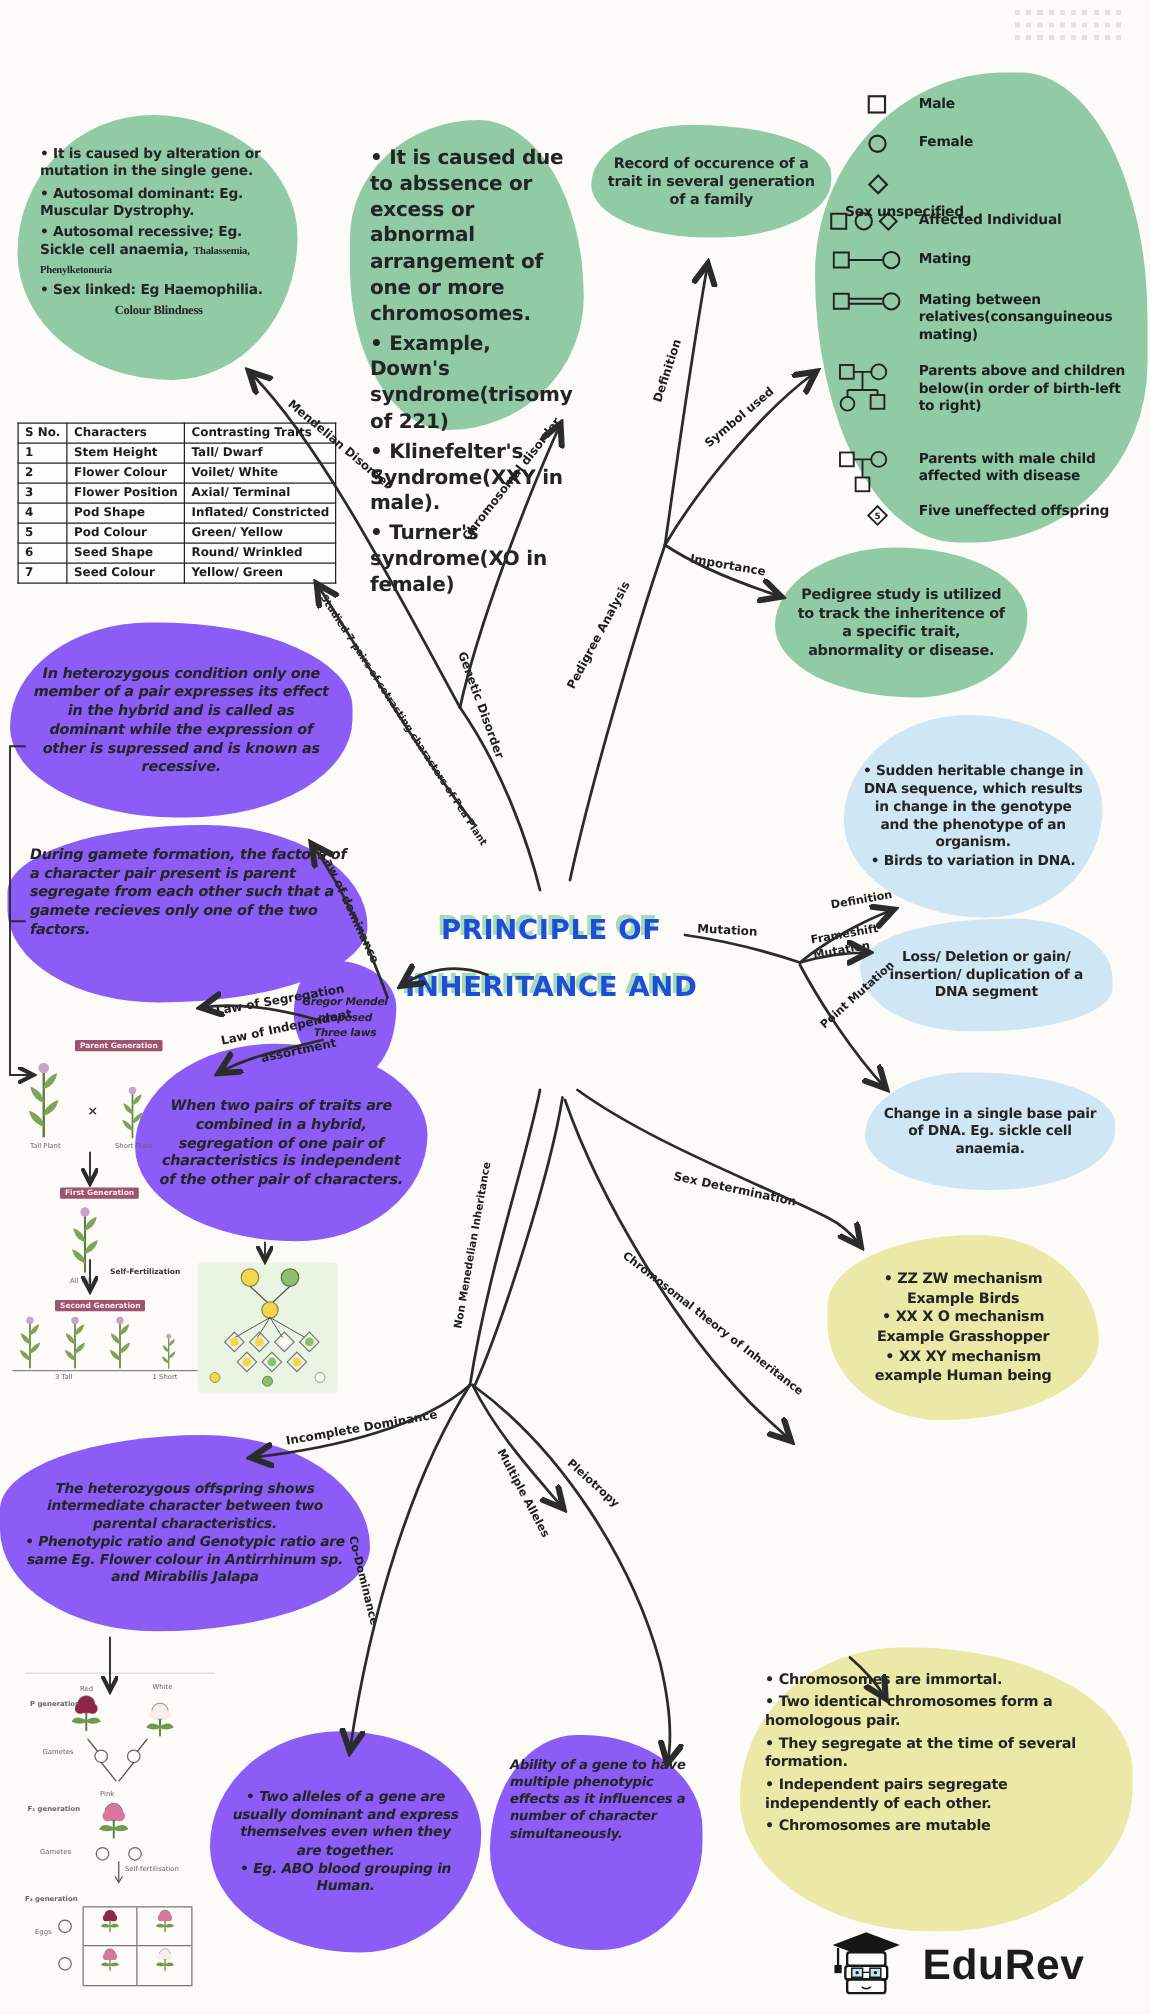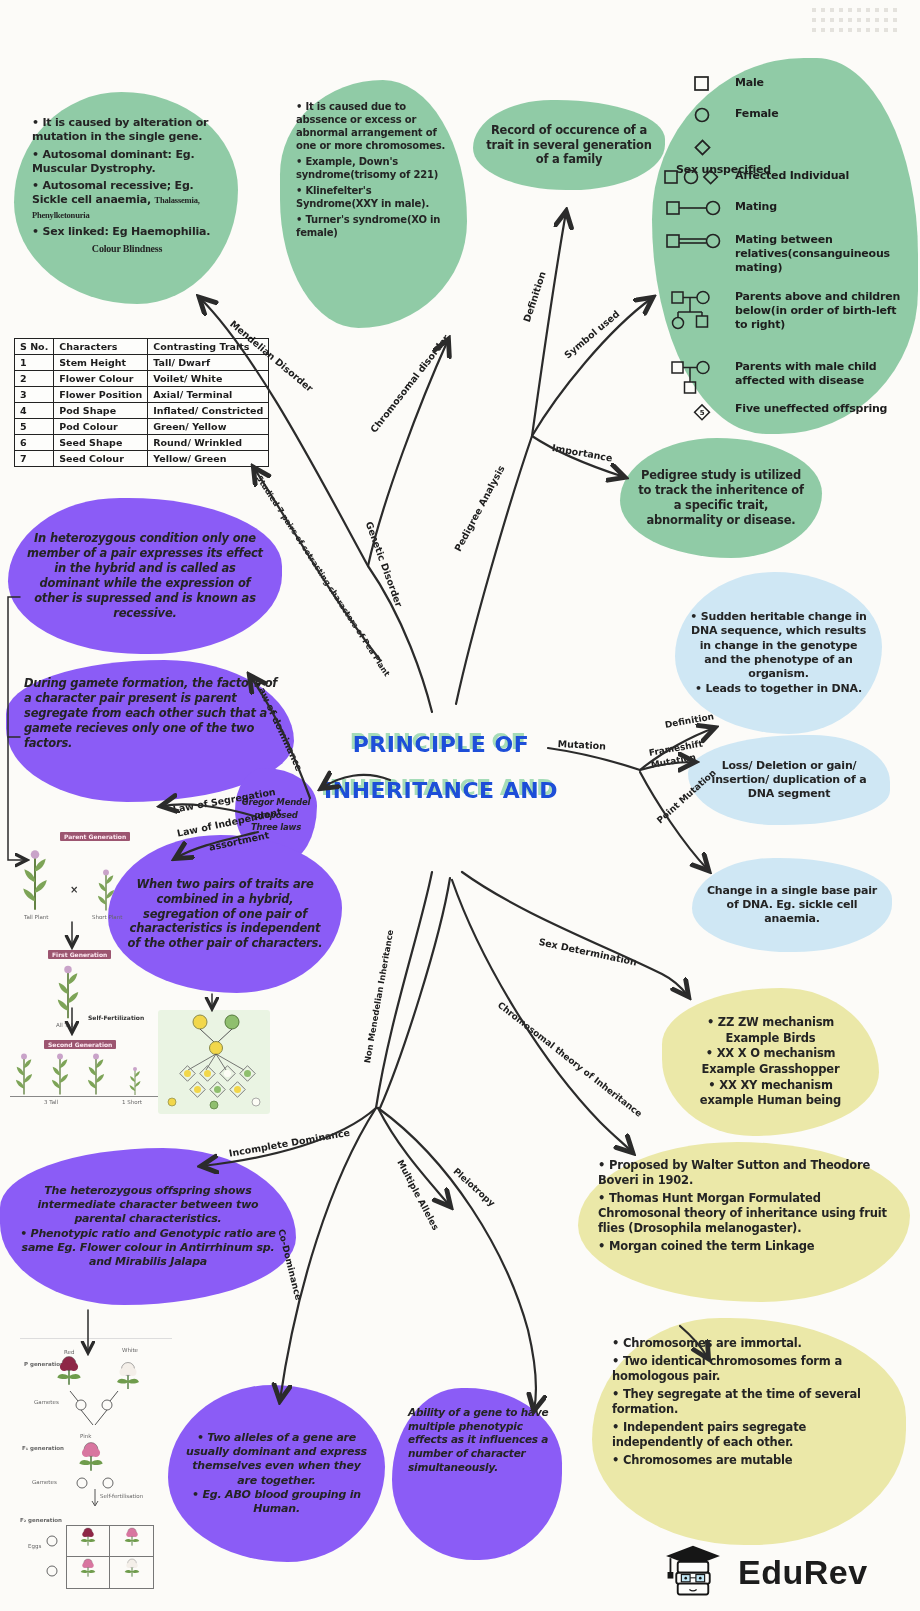--- a/index.html
+++ b/index.html
@@ -47,21 +47,21 @@
 
   <div class="blob green r1" style="left:14px;top:92px;width:224px;height:212px;padding:24px 16px 14px 18px;font-size:11px;">
     <p>• It is caused by alteration or mutation in the single gene.</p>
     <p>• Autosomal dominant: Eg. Muscular Dystrophy.</p>
     <p><span>• Autosomal recessive; Eg. Sickle cell anaemia,</span>
        <span class="serif" style="font-size:8.5px;">Thalassemia, Phenylketonuria</span></p>
     <p>• Sex linked: Eg Haemophilia.</p>
     <p class="serif" style="text-align:center;font-size:10px;">Colour Blindness</p>
   </div>
 
-  <div class="blob green r2" style="left:280px;top:80px;width:187px;height:248px;padding:20px 14px 10px 16px;font-size:10px;">
+  <div class="blob green r2" style="left:280px;top:96px;width:187px;height:248px;padding:20px 14px 10px 16px;font-size:16px;">
     <p>• It is caused due to abssence or excess or abnormal arrangement of one or more chromosomes.</p>
     <p>• Example, Down's syndrome(trisomy of 221)</p>
     <p>• Klinefelter's Syndrome(XXY in male).</p>
     <p>• Turner's syndrome(XO in female)</p>
   </div>
 
   <div class="blob green r3 ctr" style="left:473px;top:100px;width:192px;height:90px;padding:8px 12px;font-size:11.5px;">
       <span>Record of occurence of a trait in several generation of a family</span>
     </div>
 
@@ -233,43 +233,38 @@
 
   <div class="blob pink r1 ctr" style="left:168px;top:1385px;width:217px;height:177px;padding:10px 14px;font-size:11px;">
     <span>• Two alleles of a gene are usually dominant and express themselves even when they are together.</span>
     <span>• Eg. ABO blood grouping in Human.</span>
   </div>
 
   <div class="blob pink r3" style="left:392px;top:1388px;width:170px;height:172px;padding:18px 12px 10px 16px;font-size:10.5px;"><span>Ability of a gene to have multiple phenotypic effects as it influences a number of character simultaneously.</span></div>
 
   <div class="blob blue r1 ctr" style="left:675px;top:572px;width:207px;height:162px;padding:8px 14px;font-size:11px;">
     <span>• Sudden heritable change in DNA sequence, which results in change in the genotype and the phenotype of an organism.</span>
-    <span>• Leads to together in DNA.</span>
+    <span>• Birds to variation in DNA.</span>
   </div>
   <div class="blob blue r4 ctr" style="left:688px;top:735px;width:202px;height:90px;padding:6px 12px;font-size:11px;">
       <span>Loss/ Deletion or gain/ insertion/ duplication of a DNA segment</span>
     </div>
   <div class="blob blue r3 ctr" style="left:692px;top:858px;width:200px;height:94px;padding:6px 12px;font-size:11px;">
       <span>Change in a single base pair of DNA. Eg. sickle cell anaemia.</span>
     </div>
 
   <div class="blob yellow r2 ctr" style="left:662px;top:988px;width:217px;height:148px;padding:8px 12px;font-size:11.5px;line-height:1.35;">
     <span>• ZZ ZW mechanism</span>
     <span>Example Birds</span>
     <span>• XX X O mechanism</span>
     <span>Example Grasshopper</span>
     <span>• XX  XY mechanism</span>
     <span>example Human being</span>
   </div>
 
-  <div class="blob yellow r1" style="left:578px;top:1142px;width:332px;height:160px;padding:16px 16px 8px 20px;font-size:11.5px;">
-    <p>• Proposed by Walter Sutton and Theodore Boveri in 1902.</p>
-    <p>• Thomas Hunt Morgan Formulated Chromosonal theory of inheritance using fruit flies (Drosophila melanogaster).</p>
-    <p>• Morgan coined the term Linkage</p>
-  </div>
 
   <div class="blob yellow r3" style="left:592px;top:1318px;width:314px;height:227px;padding:18px 14px 8px 20px;font-size:11.5px;">
     <p>• Chromosomes are immortal.</p>
     <p>• Two identical chromosomes form a homologous pair.</p>
     <p>• They segregate at the time of several formation.</p>
     <p>• Independent pairs segregate independently of each other.</p>
     <p>• Chromosomes are mutable</p>
   </div>
 
   <div id="title">

